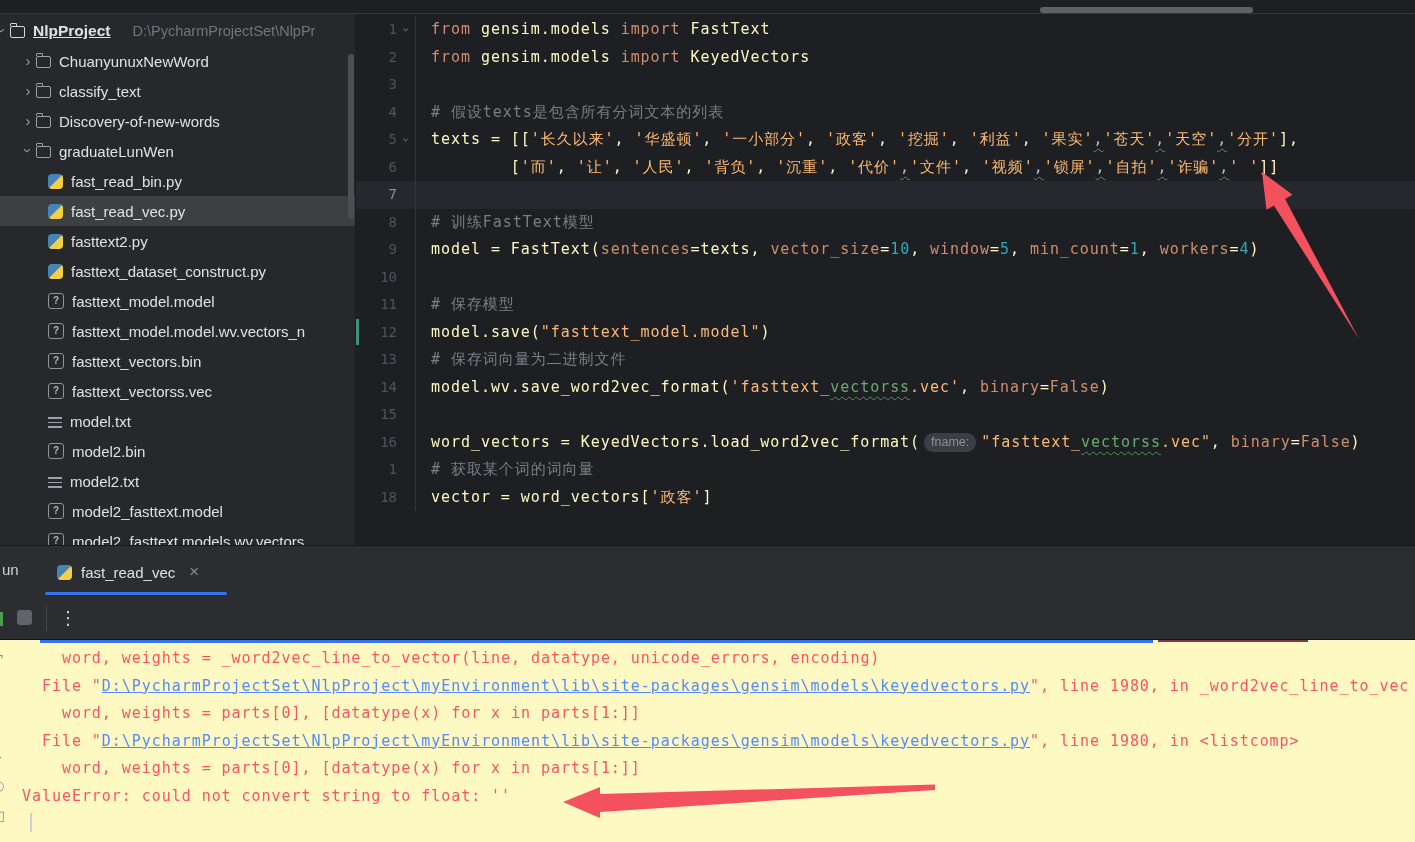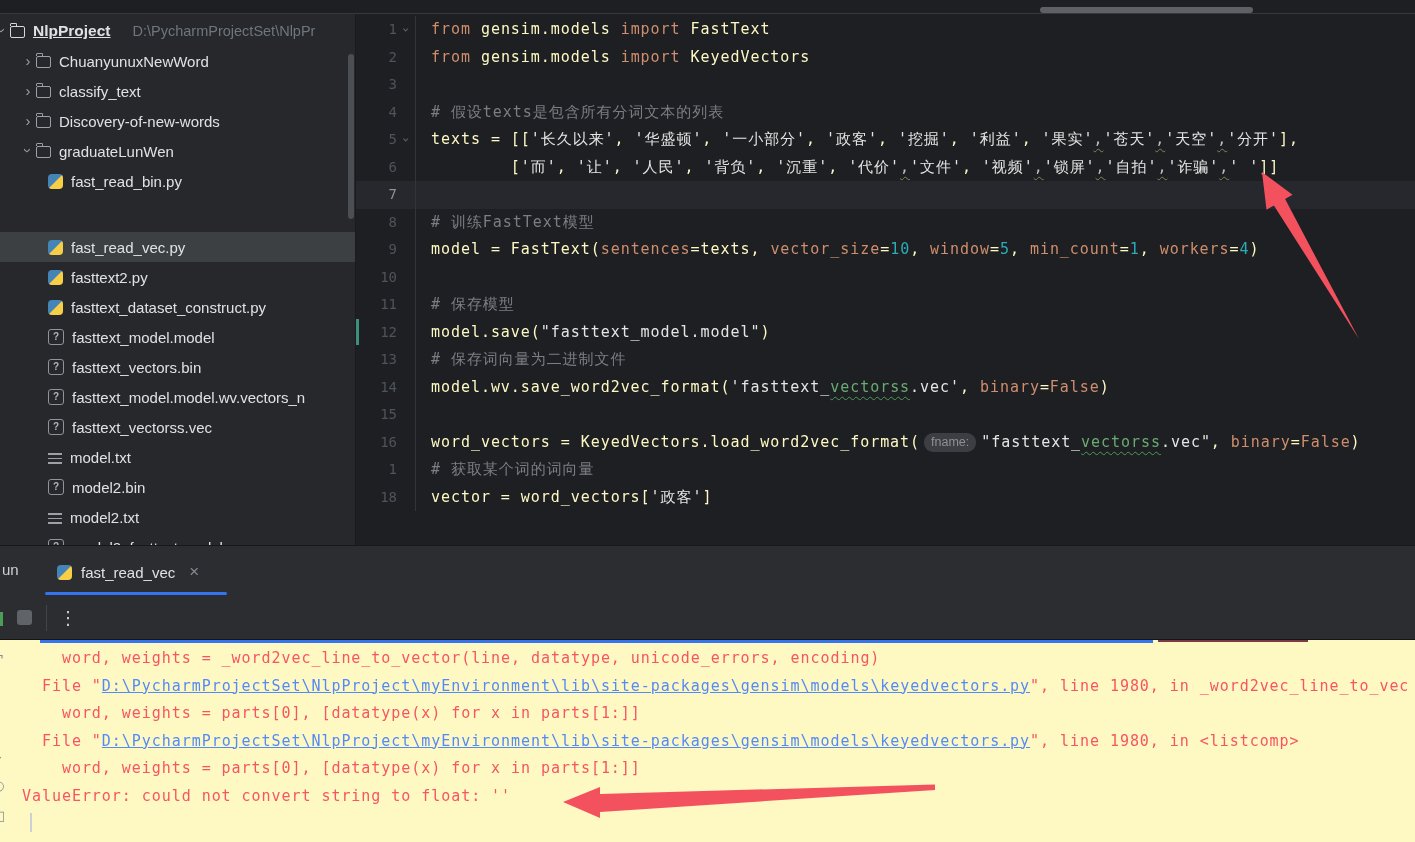--- a/index.html
+++ b/index.html
@@ -5,21 +5,21 @@
   html,body{margin:0;padding:0;background:#1e1f22;}
   #app{position:relative;width:1415px;height:842px;overflow:hidden;
        font-family:"Liberation Sans","DejaVu Sans",sans-serif;background:#1e1f22;}
   
   #top-strip{position:absolute;left:0;top:0;width:1415px;height:13px;background:#1e1f22;border-bottom:1px solid #36383c;}
   #hscroll-thumb{position:absolute;left:1040px;top:7px;width:213px;height:6px;border-radius:3px;background:#5d6064;}
   
   #project-panel{position:absolute;left:0;top:14px;width:355px;height:531px;background:#26282b;border-right:1px solid #1a1b1e;overflow:hidden;}
   #tree-items{padding-top:2px;}
   .tree-row{position:relative;height:30px;display:flex;align-items:center;white-space:nowrap;overflow:hidden;color:#dfe1e5;font-size:15px;width:343px;}
-  .tree-row.selected{background:#3d4043;border-radius:0;margin-top:36px;}
+  .tree-row.selected{background:#3d4043;border-radius:0;}
   .tree-row .chev{width:16px;text-align:center;color:#9da0a8;font-size:15px;flex:none;transform:translateY(-1px);}
   .tree-row .chev.exp{transform:rotate(90deg) translateX(-1px);}
   .tree-row.k-root{padding-left:0px;}
   .tree-row.k-root .chev{margin-left:-6px;}
   .tree-row.k-folder{padding-left:20px;}
   .tree-row.k-file{padding-left:48px;}
   .tree-row .name{margin-left:8px;}
   .tree-row.k-root .name{font-weight:bold;font-size:15.5px;text-decoration:underline;}
   .tree-row .path{margin-left:22px;color:#6f7680;font-size:14.5px;}
   .ic{flex:none;display:inline-block;position:relative;}
@@ -36,21 +36,21 @@
   #editor-lines{padding-top:2px;font-family:"DejaVu Sans Mono","Liberation Mono",monospace;font-size:15px;letter-spacing:0.95px;}
   .ed-row{height:27.5px;line-height:27.5px;white-space:pre;display:flex;}
   .ed-row.active{background:#26282e;}
   .ed-row .gut{flex:none;width:41px;text-align:right;color:#4e535c;font-size:14px;letter-spacing:0;}
   .ed-row.active .gut{color:#8f939b;}
   .ed-row .fold{flex:none;width:18px;text-align:center;color:#61656d;font-size:13px;letter-spacing:0;}
   .ed-row .fold .fi{display:inline-block;transform:rotate(90deg);}
   .ed-row .code{flex:none;padding-left:15px;border-left:1px solid #313438;}
   .tk-kw{color:#cf8e6d;}
   .tk-txt{color:#fef9c3;}
-  .tk-str{color:#e5e5e5;}
+  .tk-str{color:#fdba74;}
   .tk-com{color:#7a7e85;}
   .tk-num{color:#2aacb8;}
   .tk-param{color:#cf8e6d;}
   .tk-typo{color:#bcbec4;text-decoration:underline wavy #83815f;text-decoration-thickness:1px;text-underline-offset:4px;}
   .tk-strtypo{color:#6aab73;text-decoration:underline wavy #4c9a5c;text-decoration-thickness:1px;text-underline-offset:4px;}
   .tk-inlay{display:inline-block;background:#3c3e43;color:#8c9098;border-radius:9px;padding:0 7px;margin:0 5px 0 4px;
             font-family:"Liberation Sans",sans-serif;font-size:12.5px;letter-spacing:0;line-height:19px;vertical-align:1px;}
   #vcs-marker{position:absolute;left:0;top:305px;width:3px;height:26px;background:#3f8f7d;}
   
   #bottom-header{position:absolute;left:0;top:545px;width:1415px;height:53px;background:#2b2d30;border-top:1px solid #17181b;}
@@ -130,25 +130,25 @@
         <div class="tree-row k-file">
           <span class="ic ic-python"></span>
           <span class="name">fasttext_dataset_construct.py</span>
         </div>
         <div class="tree-row k-file">
           <span class="ic ic-unknown"></span>
           <span class="name">fasttext_model.model</span>
         </div>
         <div class="tree-row k-file">
           <span class="ic ic-unknown"></span>
+          <span class="name">fasttext_model.model.wv.vectors_n</span>
+        </div>
+        <div class="tree-row k-file">
+          <span class="ic ic-unknown"></span>
           <span class="name">fasttext_vectors.bin</span>
-        </div>
-        <div class="tree-row k-file">
-          <span class="ic ic-unknown"></span>
-          <span class="name">fasttext_model.model.wv.vectors_n</span>
         </div>
         <div class="tree-row k-file">
           <span class="ic ic-unknown"></span>
           <span class="name">fasttext_vectorss.vec</span>
         </div>
         <div class="tree-row k-file">
           <span class="ic ic-text"></span>
           <span class="name">model.txt</span>
         </div>
         <div class="tree-row k-file">

